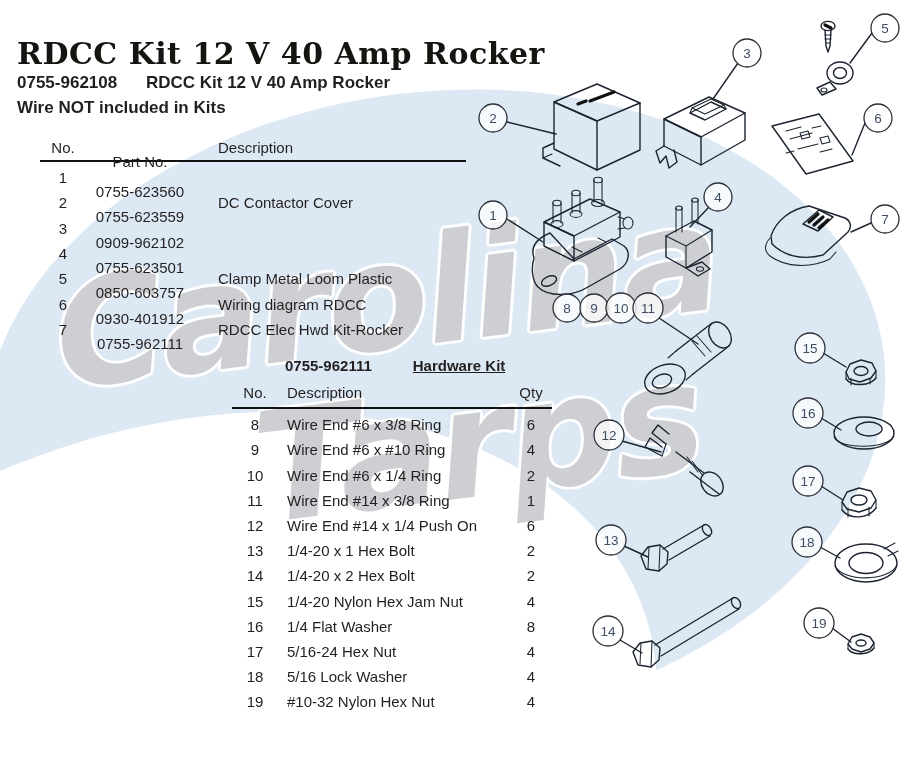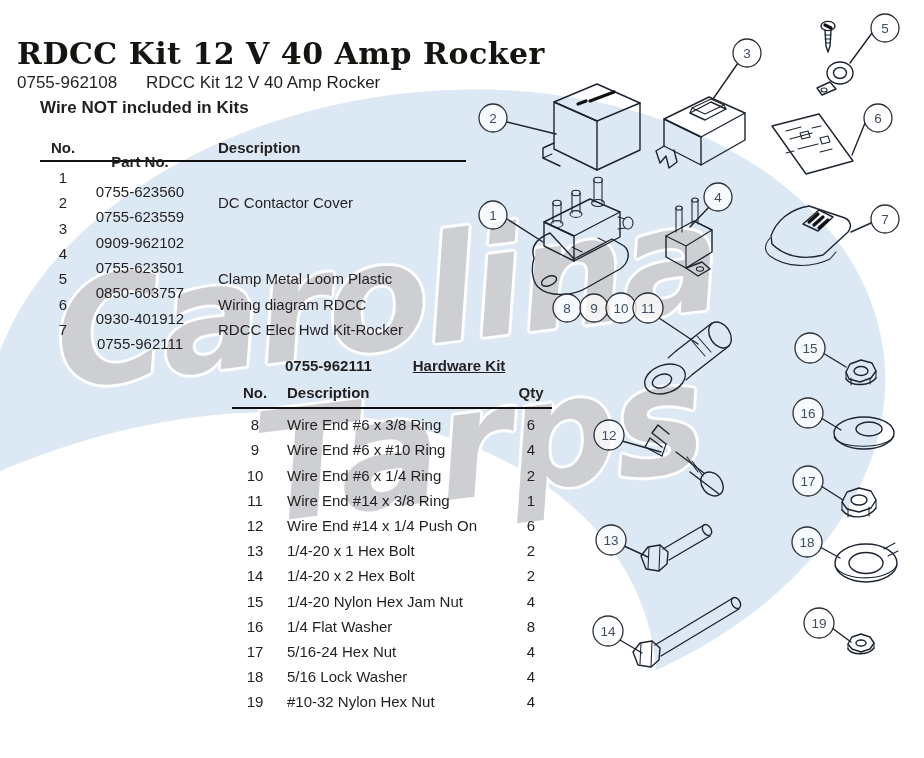--- a/index.html
+++ b/index.html
@@ -25,25 +25,25 @@
     {fill:none;stroke:#1c2430;stroke-width:1.4;stroke-linejoin:round;stroke-linecap:round;}
   .diagram .thin{stroke-width:1.05;}
   .diagram .dark{stroke:#111;stroke-width:3.2;}
   .diagram circle.co{fill:rgba(255,255,255,0.75);stroke:#2b2f38;stroke-width:1.3;}
   .diagram text.co-n{fill:#3f4e63;font-size:13.5px;font-family:"Liberation Sans",sans-serif;
     text-anchor:middle;stroke:none;}
   
   .content{position:absolute;inset:0;z-index:2;}
   .title{position:absolute;left:17px;top:36px;font-family:"DejaVu Serif",serif;
          font-weight:bold;font-size:30px;letter-spacing:.5px;color:#161410;}
-  .subtitle{position:absolute;left:17px;top:73px;font-size:17px;font-weight:normal;}
+  .subtitle{position:absolute;left:17px;top:73px;font-size:17px;font-weight:bold;}
   .subtitle .name{margin-left:24px;}
-  .note{position:absolute;left:17px;top:98px;font-size:17px;font-weight:bold;margin-left:23px;}
+  .note{position:absolute;left:17px;top:98px;font-size:17px;font-weight:bold;}
   .tbl{position:absolute;font-size:15px;}
-  .tbl .hd{font-weight:bold;}
+  .tbl .hd{font-weight:normal;}
   .tbl .rule{height:0;border-bottom:2.2px solid #111;margin:2px 0 3px 0;}
   .tr{display:flex;align-items:center;}
   .t1{left:40px;top:137px;width:426px;}
   .t1 .tr{height:25.3px;}
   .t1 .c-no{width:46px;text-align:center;flex:none;}
   .t1 .c-part{width:108px;text-align:center;flex:none;margin-top:28px;}
   .t1 .c-desc{padding-left:24px;flex:1;}
   .t1 .hdrow{height:21px;}
   .t2{left:232px;top:357px;width:320px;}
   .t2 .kit-title{height:23px;display:flex;font-weight:bold;}

